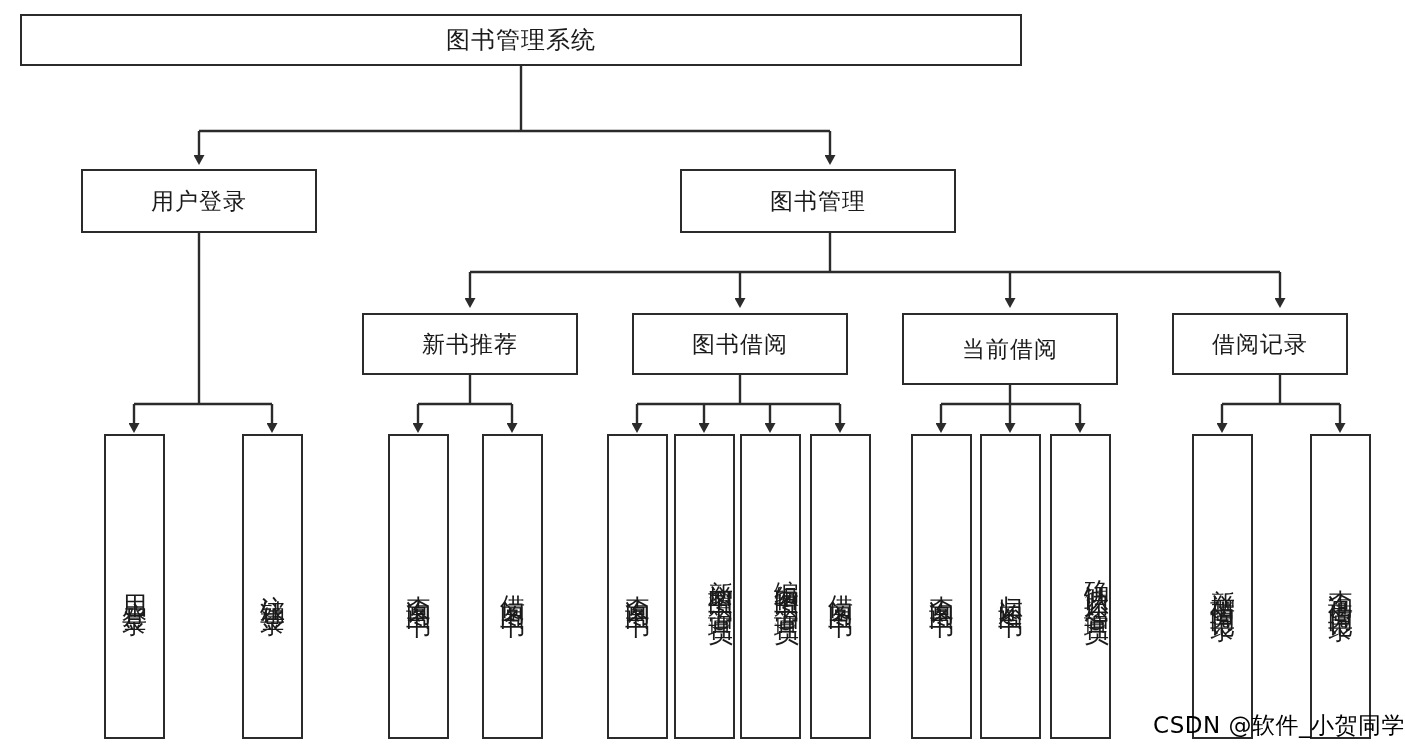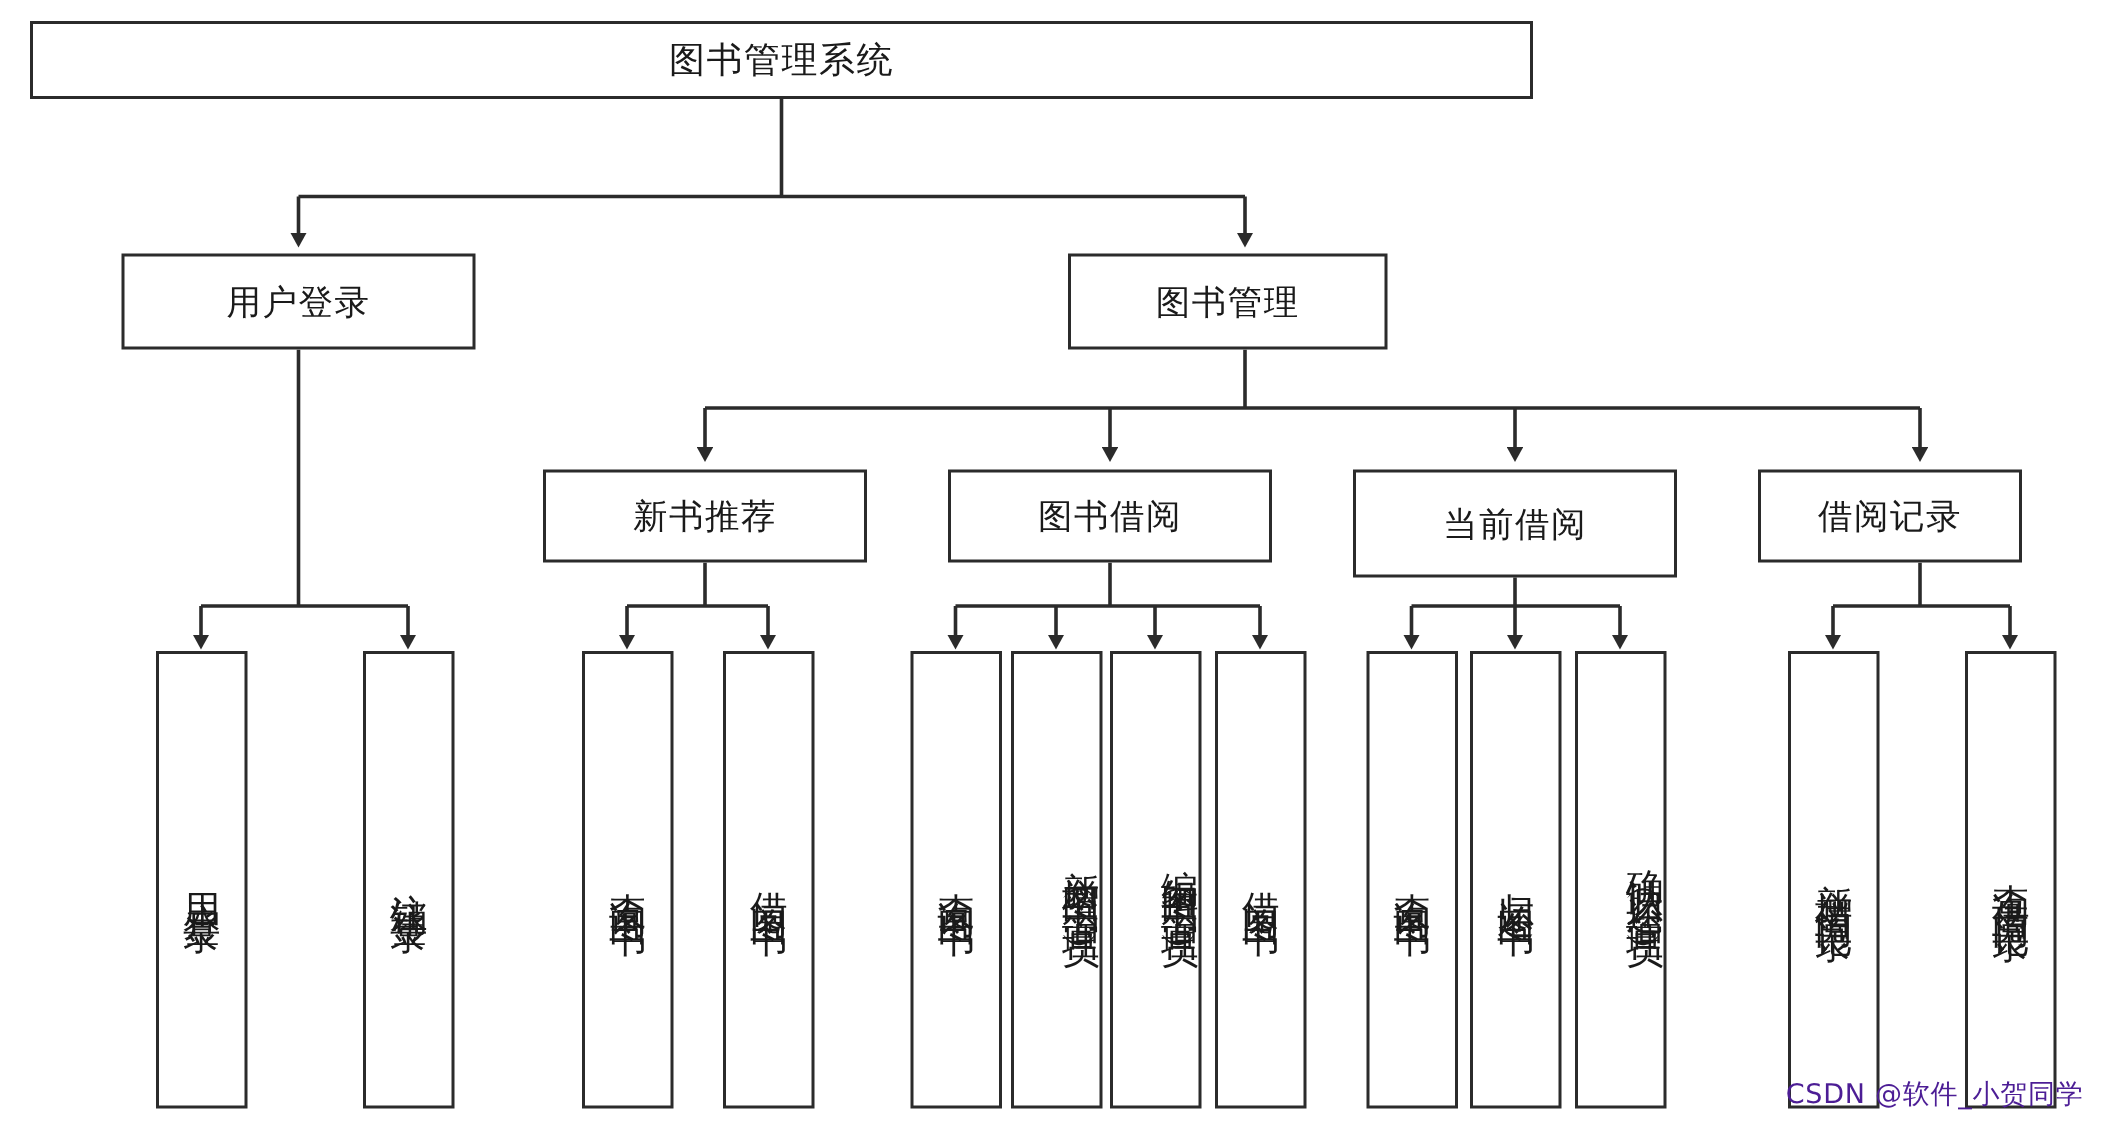--- a/index.html
+++ b/index.html
@@ -53,24 +53,24 @@
     align-items: flex-start;
   }
   .node .lbl {
     white-space: nowrap;
   }
   .node.root {
     font-size: 24px;
   }
   #watermark {
     position: absolute;
-    right: 16px;
+    right: 0;
     bottom: 6px;
-    font-size: 18px;
-    color: #4c1d95;
+    font-size: 23px;
+    color: #000000;
     letter-spacing: 0.5px;
     white-space: nowrap;
   }
 </style>
 </head>
 <body>
 
 <div id="canvas">
 
   <svg id="edges" viewBox="0 0 1405 747" xmlns="http://www.w3.org/2000/svg">
@@ -123,21 +123,21 @@
     </g>
   </svg>
 
   <div class="node horiz root" style="left:20px; top:14px; width:1002px; height:52px;">
     <span class="lbl">图书管理系统</span>
   </div>
 
   <div class="node horiz" style="left:81px; top:169px; width:236px; height:64px;">
     <span class="lbl">用户登录</span>
   </div>
-  <div class="node horiz" style="left:712px; top:169px; width:213px; height:64px;">
+  <div class="node horiz" style="left:680px; top:169px; width:276px; height:64px;">
     <span class="lbl">图书管理</span>
   </div>
 
   <div class="node horiz" style="left:362px; top:313px; width:216px; height:62px;">
     <span class="lbl">新书推荐</span>
   </div>
   <div class="node horiz" style="left:632px; top:313px; width:216px; height:62px;">
     <span class="lbl">图书借阅</span>
   </div>
   <div class="node horiz" style="left:902px; top:313px; width:216px; height:72px;">

